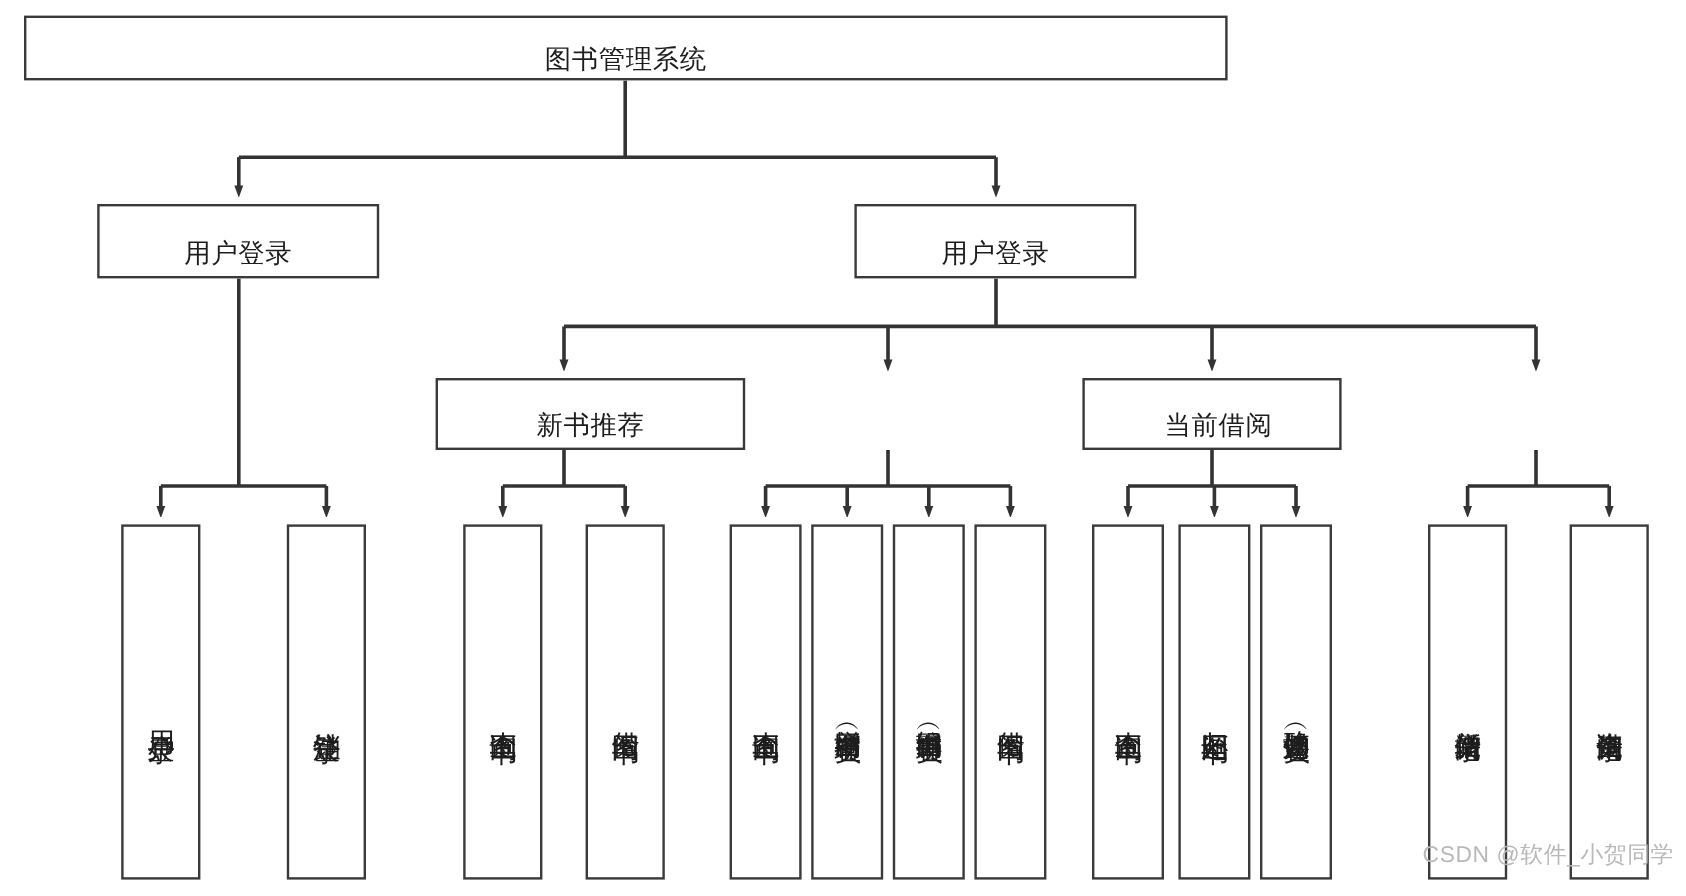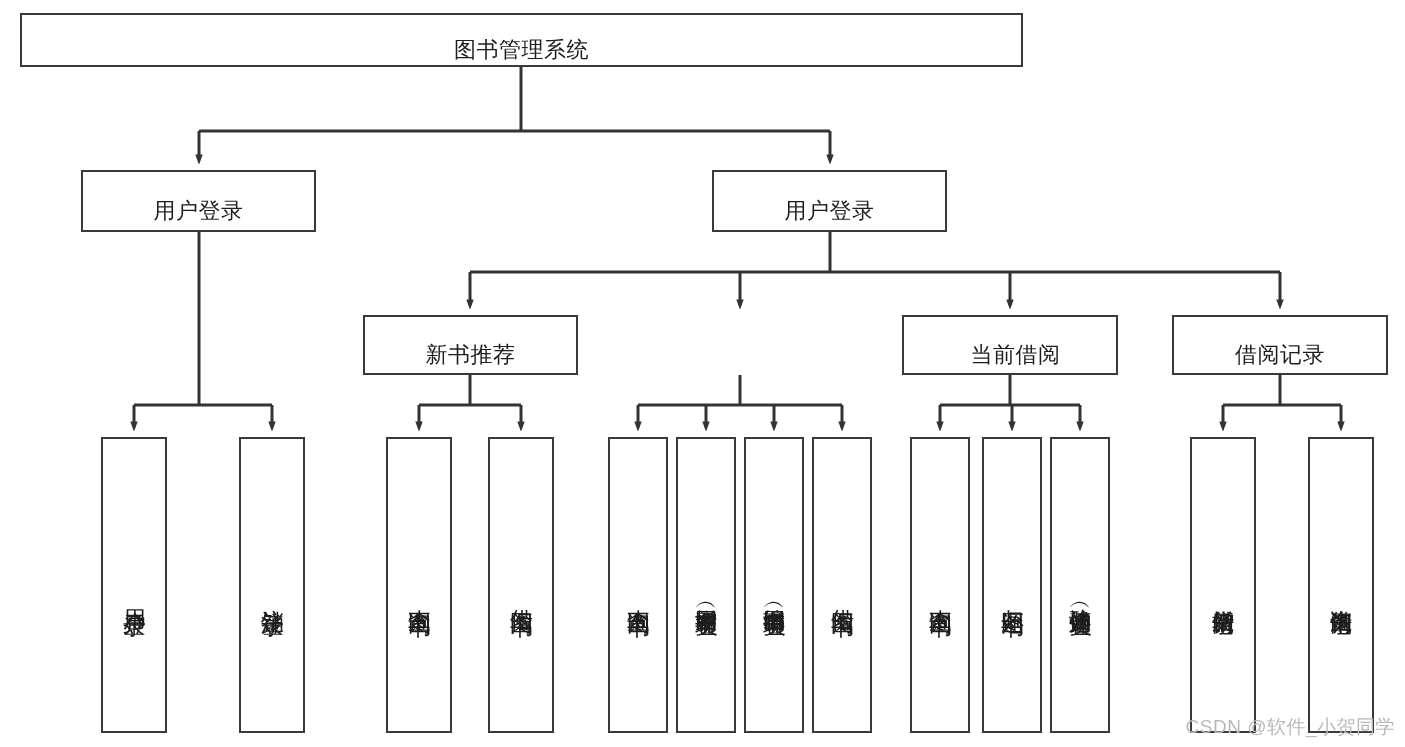--- a/index.html
+++ b/index.html
@@ -60,21 +60,21 @@
     max-height: 284px;
   }
   .node.vert.long .label {
     font-size: 22px;
     letter-spacing: 1px;
     max-height: 292px;
   }
   #watermark {
     position: absolute;
     right: 10px;
-    bottom: 7px;
+    bottom: 22px;
     font-size: 19px;
     color: #b9b9b9;
     white-space: nowrap;
     letter-spacing: 0.5px;
   }
 </style>
 </head>
 <body>
 
 <div id="stage">
@@ -133,28 +133,25 @@
     <span class="label">图书管理系统</span>
   </div>
 
   <div class="node horiz" style="left: 81px; top: 170px; width: 235px; height: 62px;">
     <span class="label">用户登录</span>
   </div>
   <div class="node horiz" style="left: 712px; top: 170px; width: 235px; height: 62px;">
     <span class="label">用户登录</span>
   </div>
 
-  <div class="node horiz" style="left: 363px; top: 315px; width: 215px; height: 60px;">
+  <div class="node horiz" style="left: 363px; top: 315px; width: 258px; height: 60px;">
     <span class="label">新书推荐</span>
   </div>
   <div class="node horiz" style="left: 902px; top: 315px; width: 216px; height: 60px; padding-left: 11px;">
     <span class="label">当前借阅</span>
-  </div>
-  <div class="node horiz" style="left: 1172px; top: 315px; width: 216px; height: 60px;">
-    <span class="label">借阅记录</span>
   </div>
 
   <div class="node vert" style="left: 101px; top: 437px; width: 66px; height: 296px;">
     <span class="label">用户登录</span>
   </div>
   <div class="node vert" style="left: 239px; top: 437px; width: 66px; height: 296px;">
     <span class="label">注销登录</span>
   </div>
   <div class="node vert" style="left: 386px; top: 437px; width: 66px; height: 296px;">
     <span class="label">查询图书</span>

